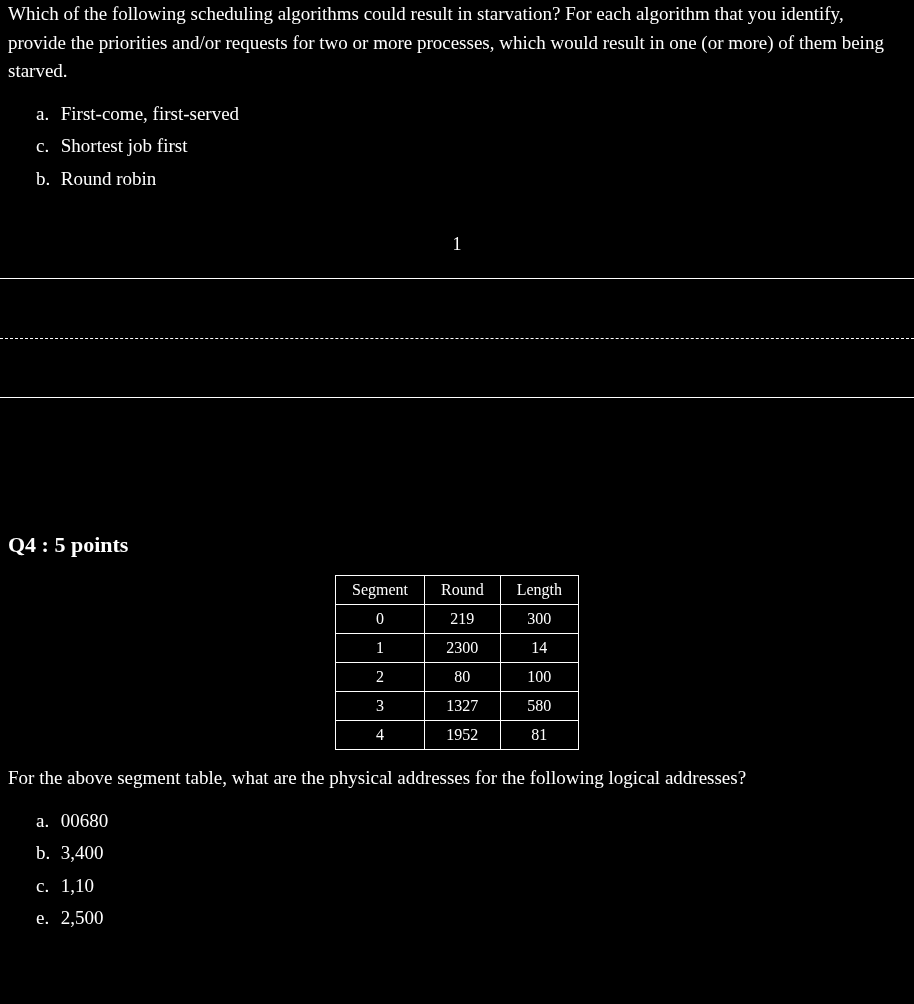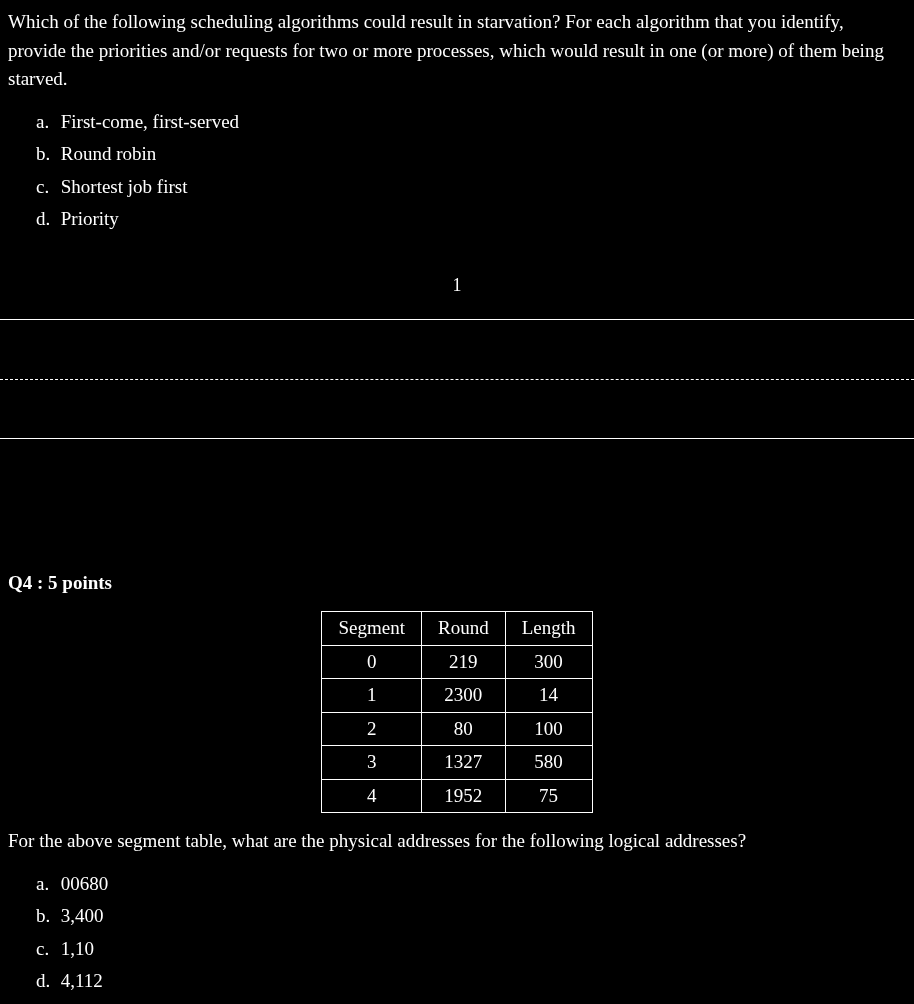--- a/index.html
+++ b/index.html
@@ -12,21 +12,21 @@
     height: 1004px;
     font-size: 19px;
     line-height: 1.5;
     overflow: hidden;
   }
   .page-section {
     padding: 0 8px;
     box-sizing: border-box;
   }
   .question-intro {
-    padding-top: 8px;
+    padding-top: 0;
   }
   .options {
     margin-top: 14px;
     margin-left: 28px;
   }
   .option-row {
     margin-bottom: 4px;
   }
   .opt-letter {
     display: inline-block;
@@ -51,61 +51,57 @@
     position: absolute;
     top: 50%;
     left: 0;
     right: 0;
   }
   .q4 {
     margin-top: 130px;
   }
   .q4-title {
     font-weight: bold;
-    font-size: 19px;
+    font-size: 22px;
     margin-bottom: 14px;
   }
   table.segment-table {
     border-collapse: collapse;
     margin: 0 auto 14px auto;
     color: #fff;
   }
   table.segment-table th,
   table.segment-table td {
     border: 1px solid #fff;
     padding: 2px 16px;
     text-align: center;
     font-weight: normal;
-    font-size: 19px;
+    font-size: 16px;
   }
   .q4-text {
     margin-bottom: 0;
   }
 </style>
 </head>
 <body>
 
 <div class="page-section question-intro">
   <div>Which of the following scheduling algorithms could result in starvation? For each algorithm that you identify, provide the priorities and/or requests for two or more processes, which would result in one (or more) of them being starved.</div>
   <div class="options">
     <div class="option-row">
       <span class="opt-letter">a.</span>
       <span>First-come, first-served</span>
     </div>
     <div class="option-row">
-      <span class="opt-letter">b.</span>
-      <span>Round robin</span>
-    </div>
-    <div class="option-row">
       <span class="opt-letter">c.</span>
       <span>Shortest job first</span>
     </div>
     <div class="option-row">
-      <span class="opt-letter">d.</span>
-      <span>Priority</span>
+      <span class="opt-letter">b.</span>
+      <span>Round robin</span>
     </div>
   </div>
   <div class="page-number">1</div>
 </div>
 
 <div class="separator-block">
   <div class="dashed-middle"></div>
 </div>
 
 <div class="page-section q4">
@@ -134,42 +130,38 @@
       <td>100</td>
     </tr>
     <tr>
       <td>3</td>
       <td>1327</td>
       <td>580</td>
     </tr>
     <tr>
       <td>4</td>
       <td>1952</td>
-      <td>75</td>
+      <td>81</td>
     </tr>
   </tbody>
     </table>
 
   <div class="q4-text">For the above segment table, what are the physical addresses for the following logical addresses?</div>
 
   <div class="options">
     <div class="option-row">
       <span class="opt-letter">a.</span>
       <span>00680</span>
     </div>
     <div class="option-row">
       <span class="opt-letter">b.</span>
       <span>3,400</span>
     </div>
     <div class="option-row">
       <span class="opt-letter">c.</span>
       <span>1,10</span>
     </div>
     <div class="option-row">
-      <span class="opt-letter">d.</span>
-      <span>4,112</span>
-    </div>
-    <div class="option-row">
       <span class="opt-letter">e.</span>
       <span>2,500</span>
     </div>
   </div>
 </div>
 
 </body></html>

